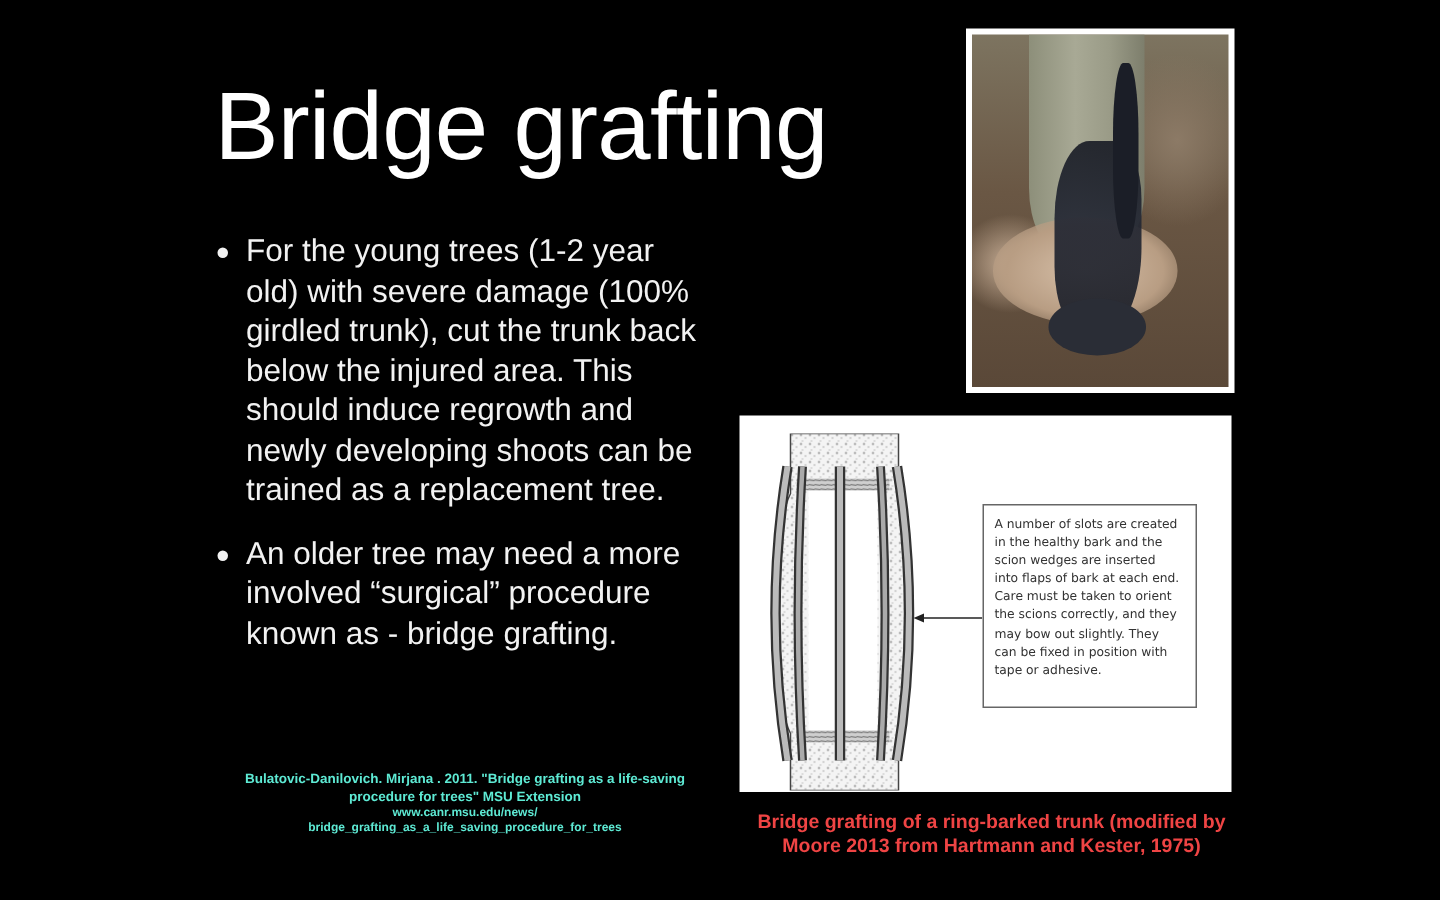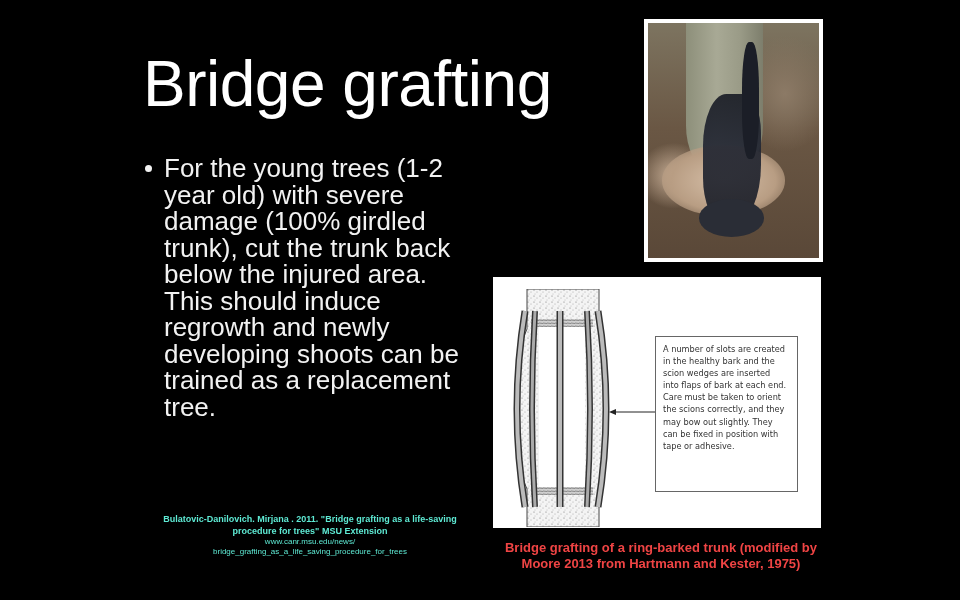--- a/index.html
+++ b/index.html
@@ -6,33 +6,33 @@
     html, body { width: 960px; height: 600px; background: #000; overflow: hidden; }
     body { position: relative; font-family: "Liberation Sans", "DejaVu Sans", sans-serif; color: #fff; }
 
     .title {
       position: absolute; left: 143px; top: 44px;
       font-size: 64px; font-weight: 400; letter-spacing: -0.5px; line-height: 80px;
       color: #fff;
     }
 
     .bullets { position: absolute; left: 144px; top: 155px; width: 330px; list-style: none; }
-    .bullet { position: relative; padding-left: 20px; font-size: 26px; line-height: 26.5px; color: #f2f2f2; }
+    .bullet { position: relative; padding-left: 20px; font-size: 21px; line-height: 26.5px; color: #f2f2f2; }
     .bullet + .bullet { margin-top: 16px; }
     .bullet .dot {
       position: absolute; left: 1px; top: 10px; width: 7px; height: 7px;
       background: #f2f2f2; border-radius: 50%;
     }
 
     .citation {
       position: absolute; left: 150px; top: 513px; width: 320px;
       text-align: center; color: #5eead4; font-weight: 700;
     }
     .citation .line1 { font-size: 9px; line-height: 12px; }
-    .citation .line2 { font-size: 8px; line-height: 10px; font-weight: 400; }
+    .citation .line2 { font-size: 8px; line-height: 10px; font-weight: 700; }
 
     .photo {
       position: absolute; left: 644px; top: 19px; width: 179px; height: 243px;
       background: #fff; padding: 4px;
     }
     .photo-inner {
       width: 100%; height: 100%; position: relative; overflow: hidden;
       background:
         radial-gradient(ellipse 30% 20% at 15% 65%, #c6ad95 0%, rgba(198,173,149,0) 70%),
         radial-gradient(ellipse 40% 35% at 80% 30%, #8c7a66 0%, rgba(140,122,102,0) 70%),
@@ -64,21 +64,21 @@
     }
 
     .diagram {
       position: absolute; left: 493px; top: 277px; width: 328px; height: 251px;
       background: #fff;
     }
     .diagram-trunk {
       position: absolute; left: 10px; top: 12px; width: 118px; height: 238px;
     }
     .diagram-textbox {
-      position: absolute; left: 162px; top: 59px; width: 143px; height: 156px;
+      position: absolute; left: 162px; top: 59px; width: 143px; height: 136px;
       border: 1px solid #666; background: #fff;
       padding: 6px 10px 6px 7px;
       font-family: "DejaVu Sans", sans-serif; font-size: 8.2px; line-height: 12.1px; color: #333;
     }
     .diagram-arrow {
       position: absolute; left: 116px; top: 131px; width: 46px; height: 8px;
     }
 
     .caption {
       position: absolute; left: 493px; top: 540px; width: 336px;
@@ -89,20 +89,24 @@
   </style>
 </head>
 <body>
 
 <h1 class="title">Bridge grafting</h1>
 
 <ul class="bullets">
   <li class="bullet">
     <span class="dot"></span>
     <span>For the young trees (1-2 year old) with severe damage (100% girdled trunk), cut the trunk back below the injured area. This should induce regrowth and newly developing shoots can be trained as a replacement tree.</span>
+  </li>
+  <li class="bullet">
+    <span class="dot"></span>
+    <span>An older tree may need a more involved “surgical” procedure known as - bridge grafting.</span>
   </li>
 </ul>
 
 <div class="citation">
   <div class="line1">Bulatovic-Danilovich. Mirjana . 2011. "Bridge grafting as a life-saving procedure for trees" MSU Extension</div>
   <div class="line2">www.canr.msu.edu/news/</div>
   <div class="line2">bridge_grafting_as_a_life_saving_procedure_for_trees</div>
 </div>
 
 <div class="photo">

